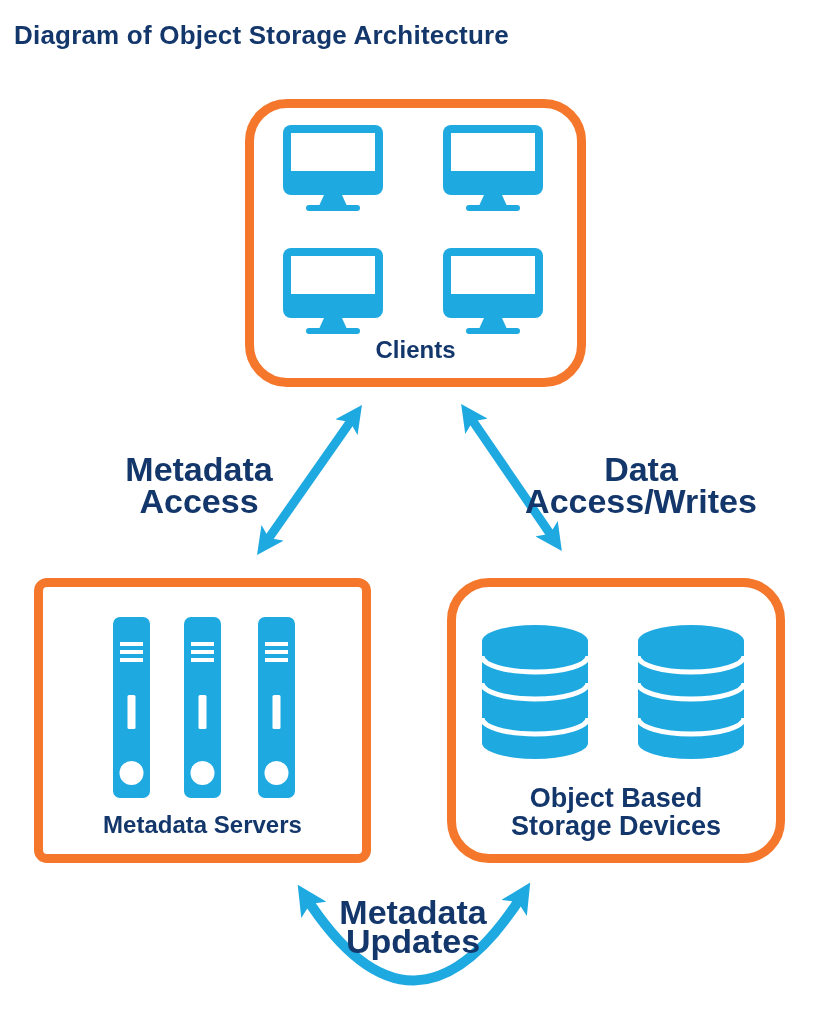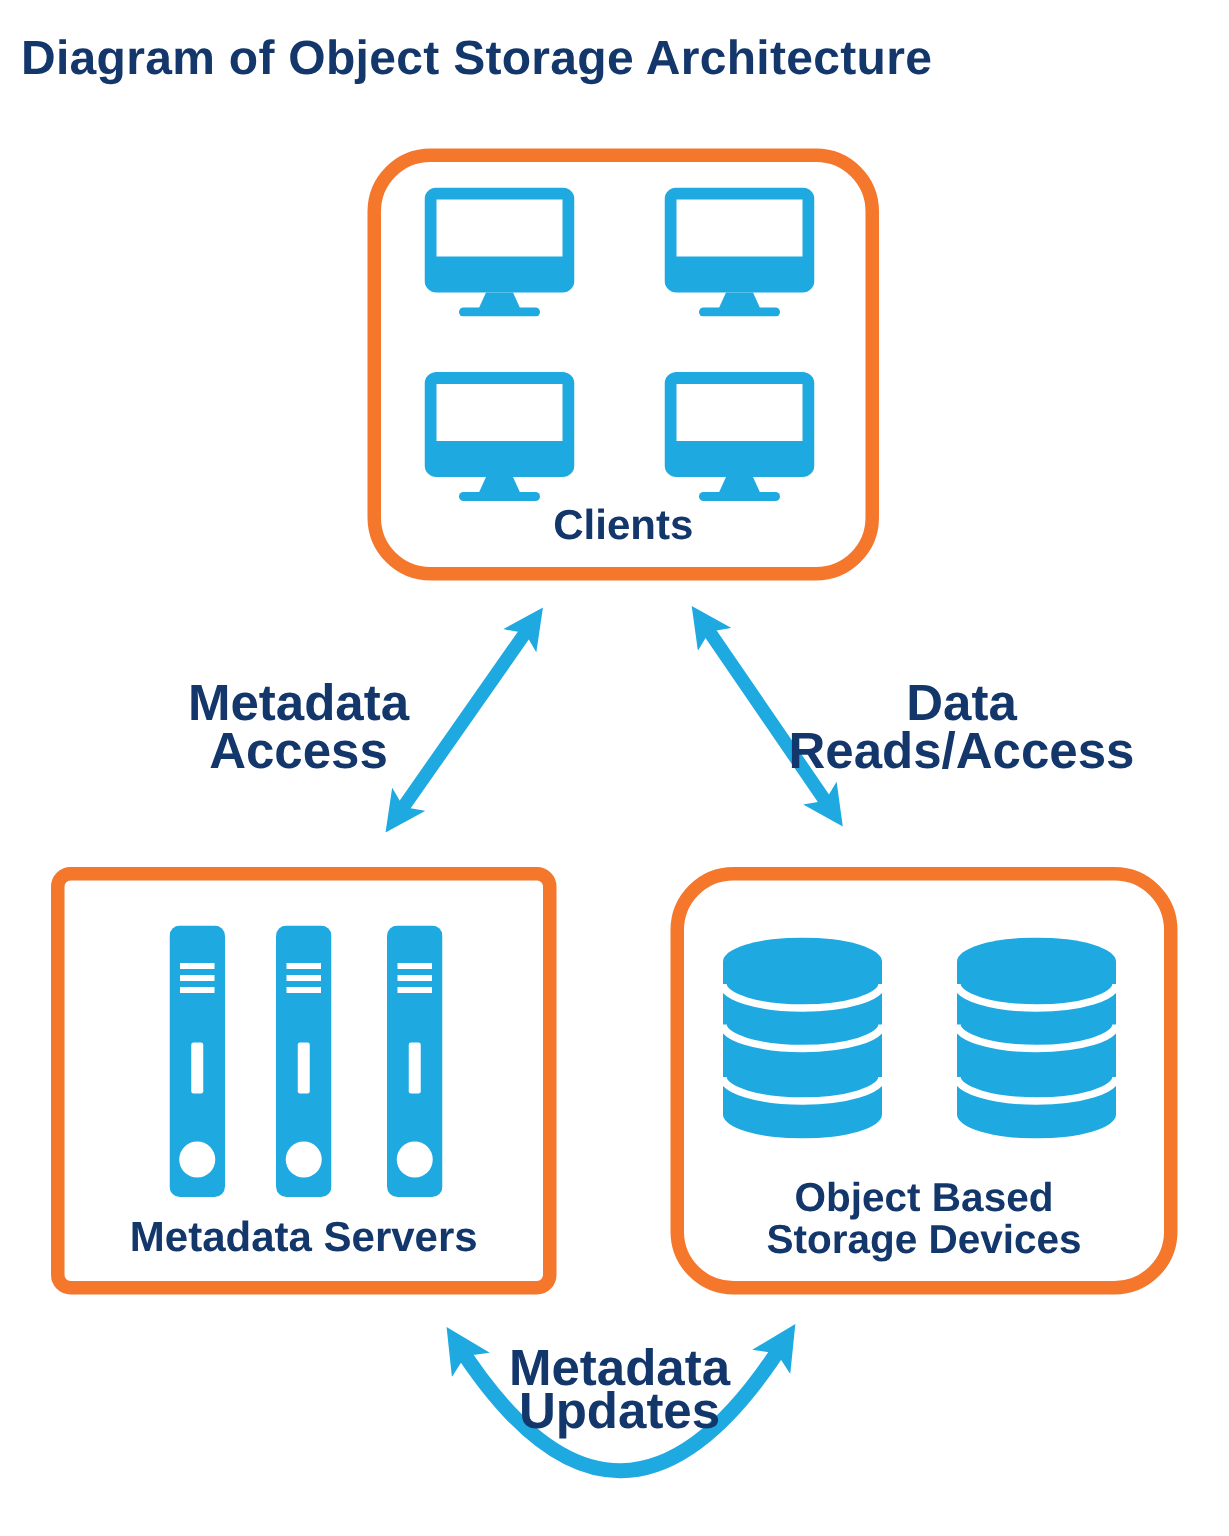--- a/index.html
+++ b/index.html
@@ -2,32 +2,32 @@
 <html><head>
 <meta charset="utf-8">
 <style>
   html,body{margin:0;padding:0;background:#ffffff;}
   #canvas{
     position:relative;width:819px;height:1024px;background:#ffffff;overflow:hidden;
     font-family:"Liberation Sans", sans-serif;
   }
   .title{
     position:absolute;left:14px;top:20px;
-    font-size:32px;font-weight:bold;color:#13366B;letter-spacing:.2px;
+    font-size:26px;font-weight:bold;color:#13366B;letter-spacing:.2px;
   }
   .node-box{
     position:absolute;border:9px solid #F4772C;border-radius:42px;background:transparent;
     box-sizing:border-box;
   }
   #clients-box{left:245px;top:99px;width:341px;height:288px;}
   #metadata-servers-box{left:34px;top:578px;width:337px;height:285px;border-radius:13px;}
   #object-storage-box{left:447px;top:578px;width:338px;height:285px;}
   .node-label{
     position:absolute;left:0;right:0;text-align:center;
-    font-size:28px;font-weight:bold;color:#13366B;line-height:28px;
+    font-size:24px;font-weight:bold;color:#13366B;line-height:28px;
     white-space:pre-line;
   }
   #clients-label{bottom:14px;}
   #metadata-servers-label{bottom:15px;}
   #object-storage-label{bottom:14px;font-size:27px;line-height:28px;}
   .icon{position:absolute;}
   
   .monitor-1{left:29px;top:17px;}
   .monitor-2{left:189px;top:17px;}
   .monitor-3{left:29px;top:140px;}
@@ -136,17 +136,17 @@
       </marker>
     </defs>
     <line x1="355" y1="415" x2="264" y2="545" stroke="#1FA9E1" stroke-width="9" stroke-linecap="round" marker-start="url(#ah)" marker-end="url(#ah)"></line>
     <line x1="468" y1="414" x2="555" y2="541" stroke="#1FA9E1" stroke-width="9" stroke-linecap="round" marker-start="url(#ah)" marker-end="url(#ah)"></line>
     <path d="M305,896 Q414,1066 523,894" fill="none" stroke="#1FA9E1" stroke-width="10" stroke-linecap="round" marker-start="url(#ah)" marker-end="url(#ah)"></path>
   </svg>
 
   <div class="edge-label" id="metadata-access-label">Metadata
 Access</div>
   <div class="edge-label" id="data-reads-writes-label">Data
-Reads/Access</div>
+Access/Writes</div>
   <div class="edge-label" id="metadata-updates-label">Metadata
 Updates</div>
 
 </div>
 
 </body></html>

